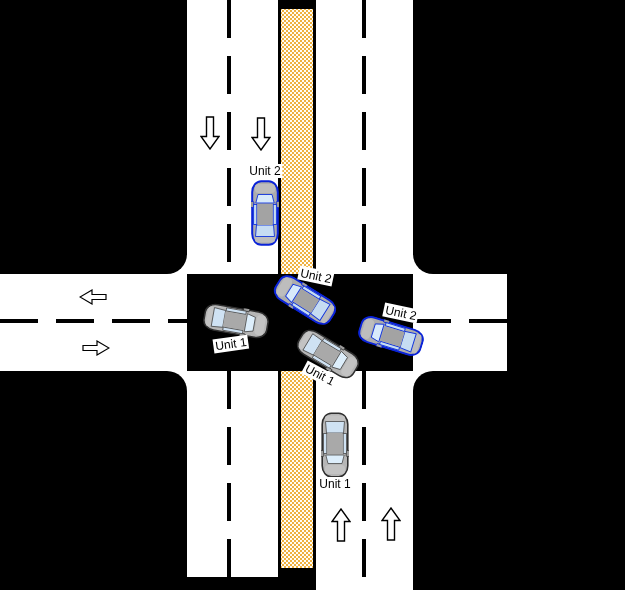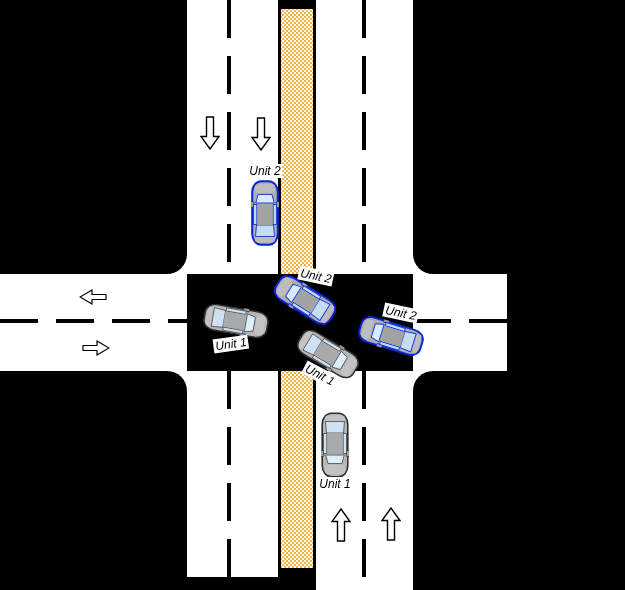--- a/index.html
+++ b/index.html
@@ -1,19 +1,18 @@
 <!DOCTYPE html>
 <html><head>
 <meta charset="utf-8">
 <style>
   html,body{margin:0;padding:0;background:#000;}
   #stage{
     position:relative;width:507px;height:590px;background:#ffffff;overflow:hidden;
     font-family:"Liberation Sans","DejaVu Sans",sans-serif;
-    font-style:italic;
   }
   .blk{position:absolute;background:#000;}
   
   #corner-tl{left:0;top:0;width:187px;height:274px;border-bottom-right-radius:20px;}
   #corner-tr{left:413px;top:0;width:212px;height:274px;border-bottom-left-radius:20px;}
   #corner-bl{left:0;top:371px;width:187px;height:219px;border-top-right-radius:20px;}
   #corner-br{left:413px;top:371px;width:212px;height:219px;border-top-left-radius:20px;}
   #intersection{left:187px;top:274px;width:226px;height:97px;}
   #south-road-end{left:187px;top:577px;width:91px;height:13px;}
   

